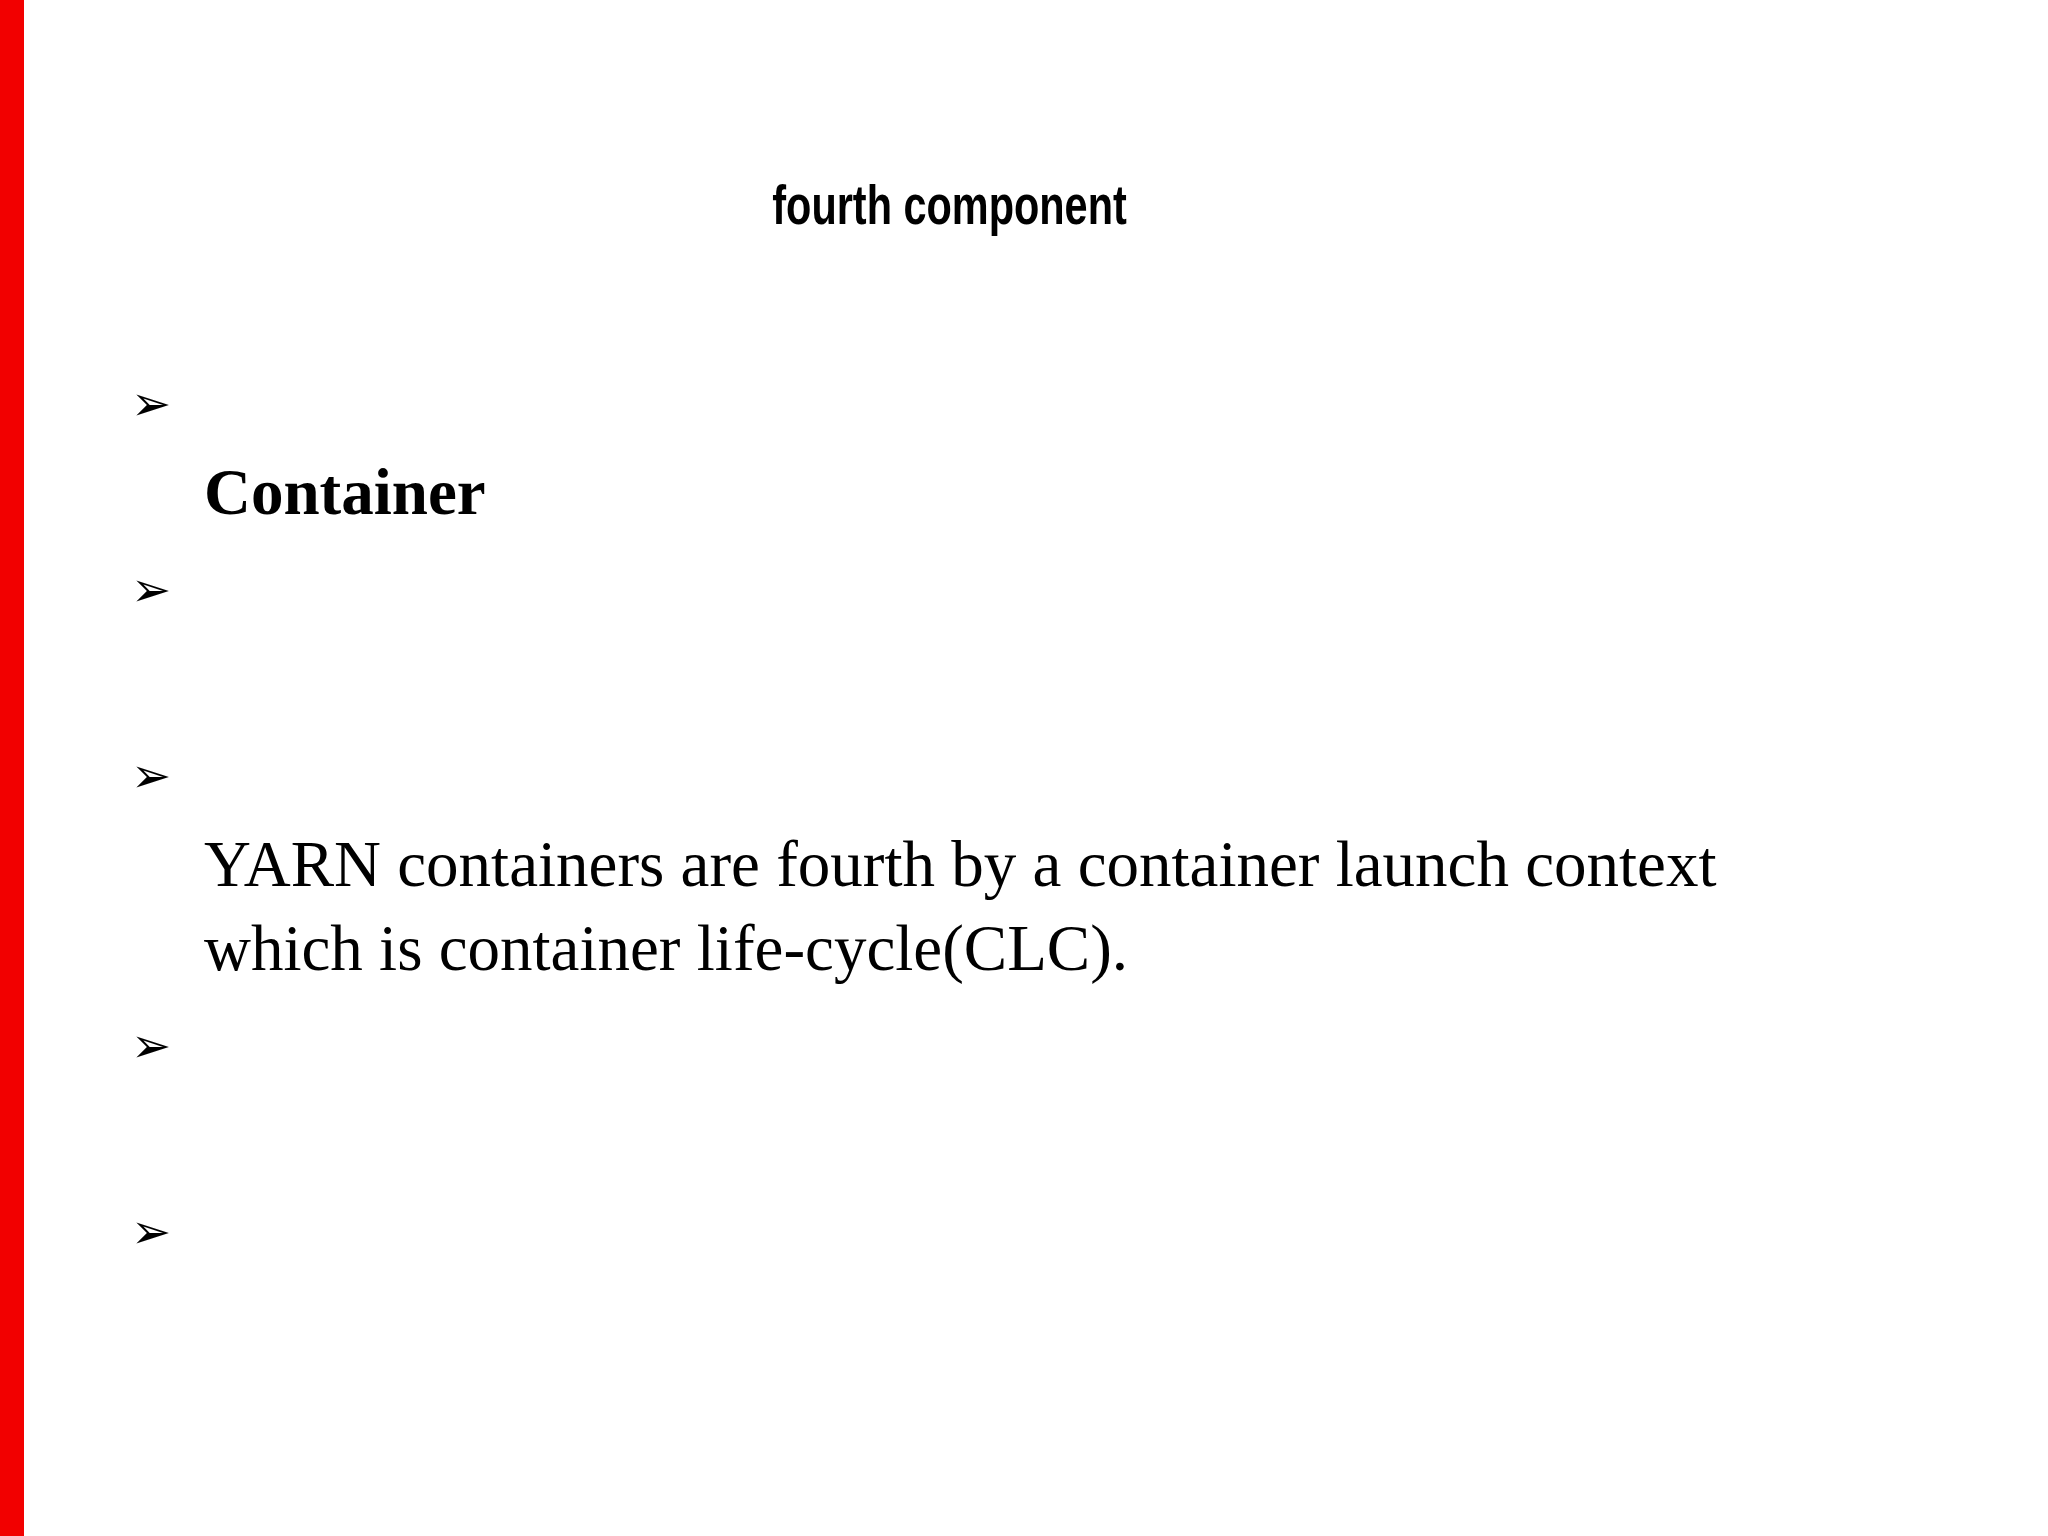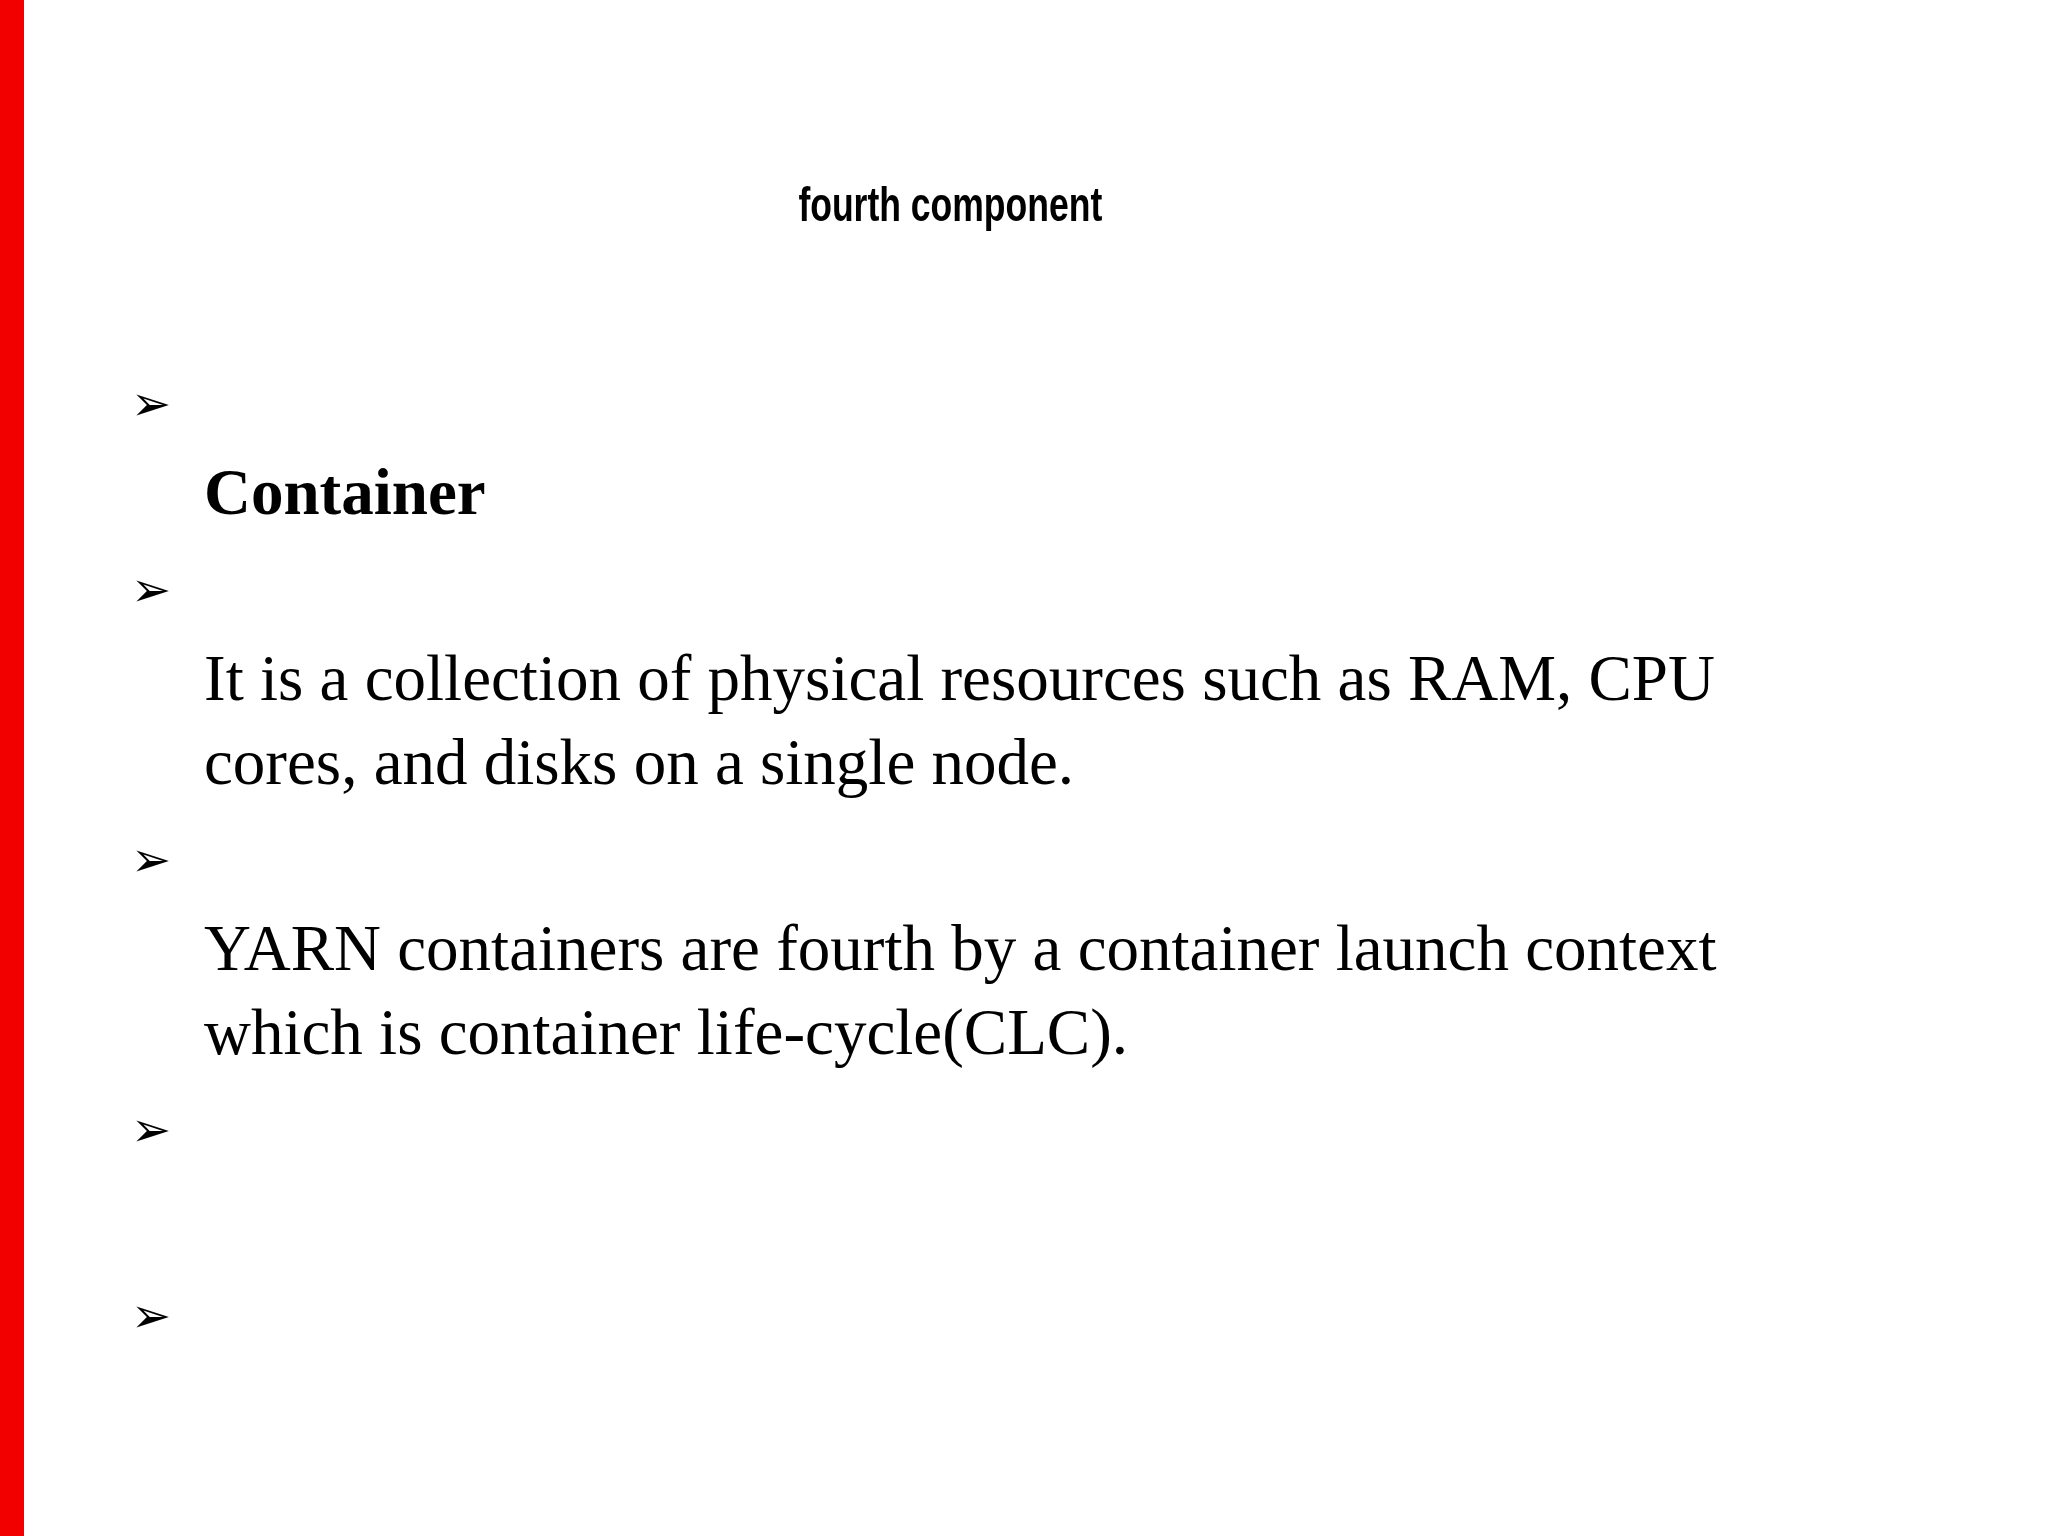--- a/index.html
+++ b/index.html
@@ -21,21 +21,21 @@
     background: #f20000;
   }
   .slide-title {
     position: absolute;
     top: 160px;
     left: 0;
     width: 2048px;
     text-align: center;
     font-family: "Liberation Sans", sans-serif;
     font-weight: 700;
-    font-size: 48px;
+    font-size: 56px;
     line-height: 90px;
     white-space: nowrap;
   }
   .slide-title .squeeze {
     display: inline-block;
     transform: translateX(-74px) scaleX(0.74);
     transform-origin: center;
   }
   .content {
     position: absolute;
@@ -71,22 +71,21 @@
   <span class="squeeze">fourth component</span>
 </div>
 
 <div class="content">
 
   <div class="bullet bold">
     <span class="marker">➢</span><span>Container</span>
   </div>
 
   <div class="bullet">
-    <span class="marker">➢</span><span>It is a collection of physical resources such as RAM, CPU
-cores, and disks on a single node.</span>
+    <span class="marker">➢</span>
   </div>
 
   <div class="bullet">
     <span class="marker">➢</span><span>YARN containers are fourth by a container launch context
 which is container life-cycle(CLC).</span>
   </div>
 
   <div class="bullet">
     <span class="marker">➢</span>
   </div>

